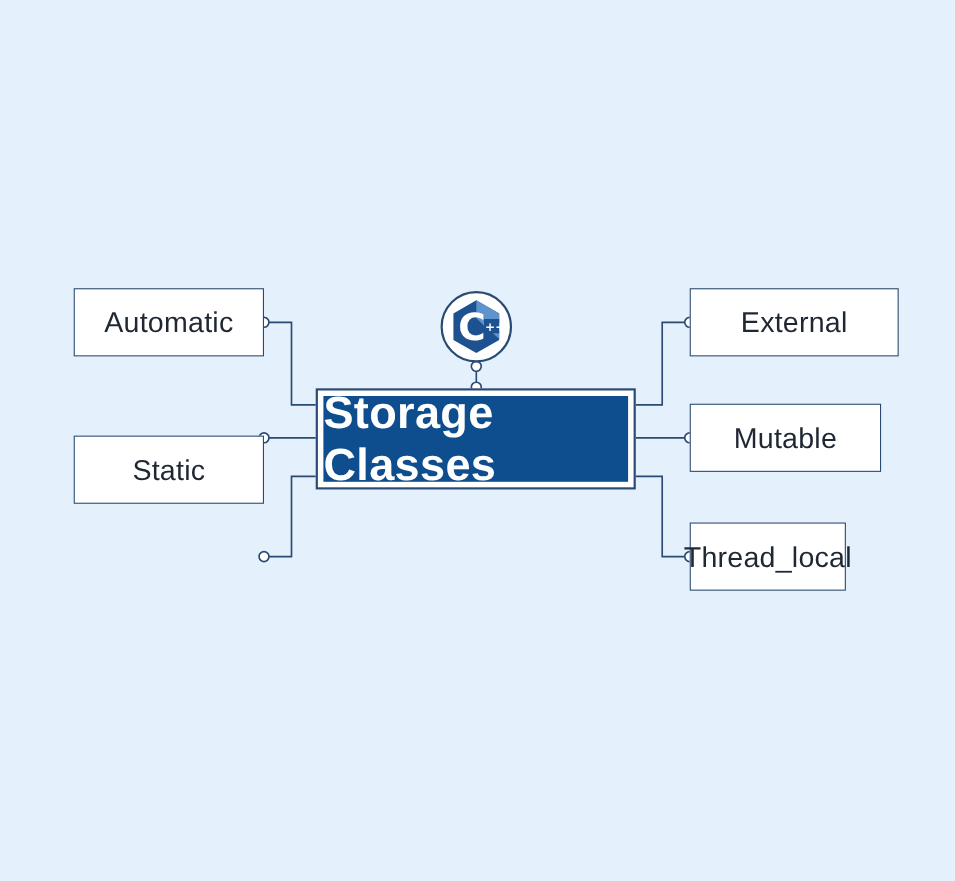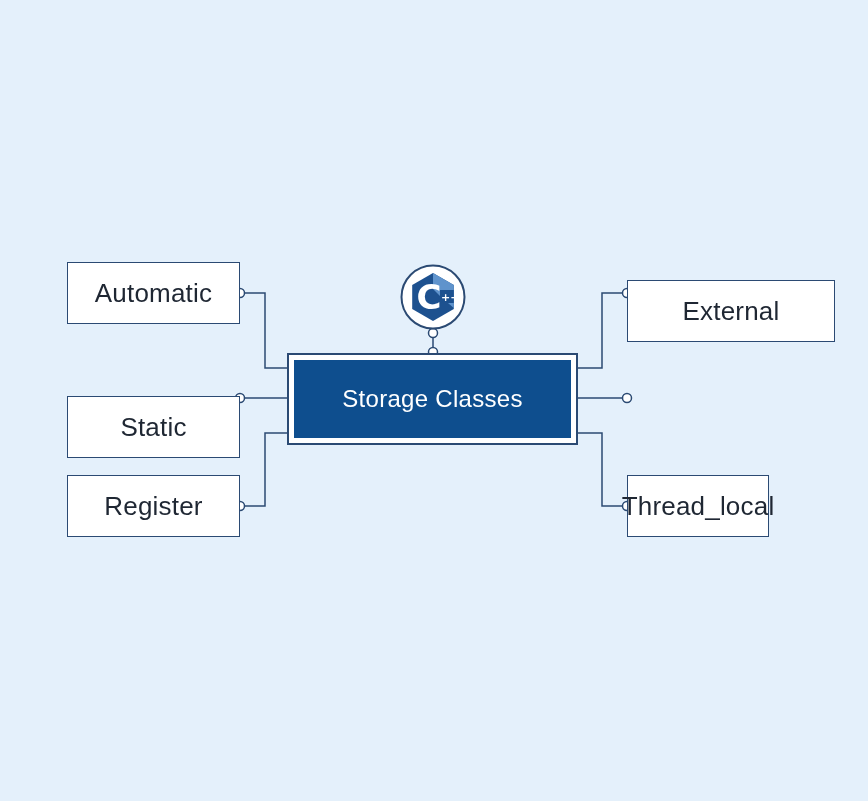--- a/index.html
+++ b/index.html
@@ -36,41 +36,41 @@
     border: 1.5px solid var(--c-box_border, #2b4a73);
     box-sizing: border-box;
     display: flex; align-items: center; justify-content: center;
     font-size: 26px;
     color: var(--c-text, #1f2733);
     letter-spacing: 0.2px;
   }
   .pos-automatic    { left: 67px;  top: 262px; }
   .pos-static       { left: 67px;  top: 367px; margin-top: 29px; }
   .pos-register     { left: 67px;  top: 475px; }
-  .pos-external     { left: 627px; top: 262px; width: 208px; margin-top: 18px; }
+  .pos-external     { left: 627px; top: 262px; width: 190px; }
   .pos-mutable      { left: 627px; top: 367px; width: 174px; }
   .pos-thread_local { left: 627px; top: 475px; width: 142px; }
   .center-box {
     position: absolute;
     left: 287px; top: 353px;
     width: 291px; height: 92px;
     background: var(--c-box_bg, #ffffff);
     border: 2px solid var(--c-line, #2b4a73);
     box-sizing: border-box;
     padding: 5px;
   }
   .center-box-inner {
     width: 100%; height: 100%;
     background: var(--c-accent, #0e4e8e);
     display: flex; align-items: center; justify-content: center;
   }
   .center-title {
     color: var(--c-title_text, #ffffff);
-    font-size: 24px;
-    font-weight: 400;
+    font-size: 41px;
+    font-weight: 700;
     letter-spacing: 0.3px;
   }
   .logo-wrap {
     position: absolute;
     left: 399px; top: 264px;
     width: 68px; height: 68px;
   }
   .logo-circle { fill: #ffffff; stroke: var(--c-line, #2b4a73); stroke-width: 2; }
   .hex-dark  { fill: var(--c-logo_dark, #1d518f); }
   .hex-light { fill: var(--c-logo_light, #5f93cc); }
@@ -120,24 +120,24 @@
       <span class="center-title">Storage Classes</span>
     </div>
   </div>
 
   <div class="leaf-box pos-automatic">
     <span>Automatic</span>
   </div>
   <div class="leaf-box pos-static">
     <span>Static</span>
   </div>
-  <div class="leaf-box pos-register">
-    <span>Register</span>
-  </div>
 
   <div class="leaf-box pos-external">
     <span>External</span>
+  </div>
+  <div class="leaf-box pos-mutable">
+    <span>Mutable</span>
   </div>
   <div class="leaf-box pos-thread_local">
     <span>Thread_local</span>
   </div>
 
 </div>
 
 </body></html>

